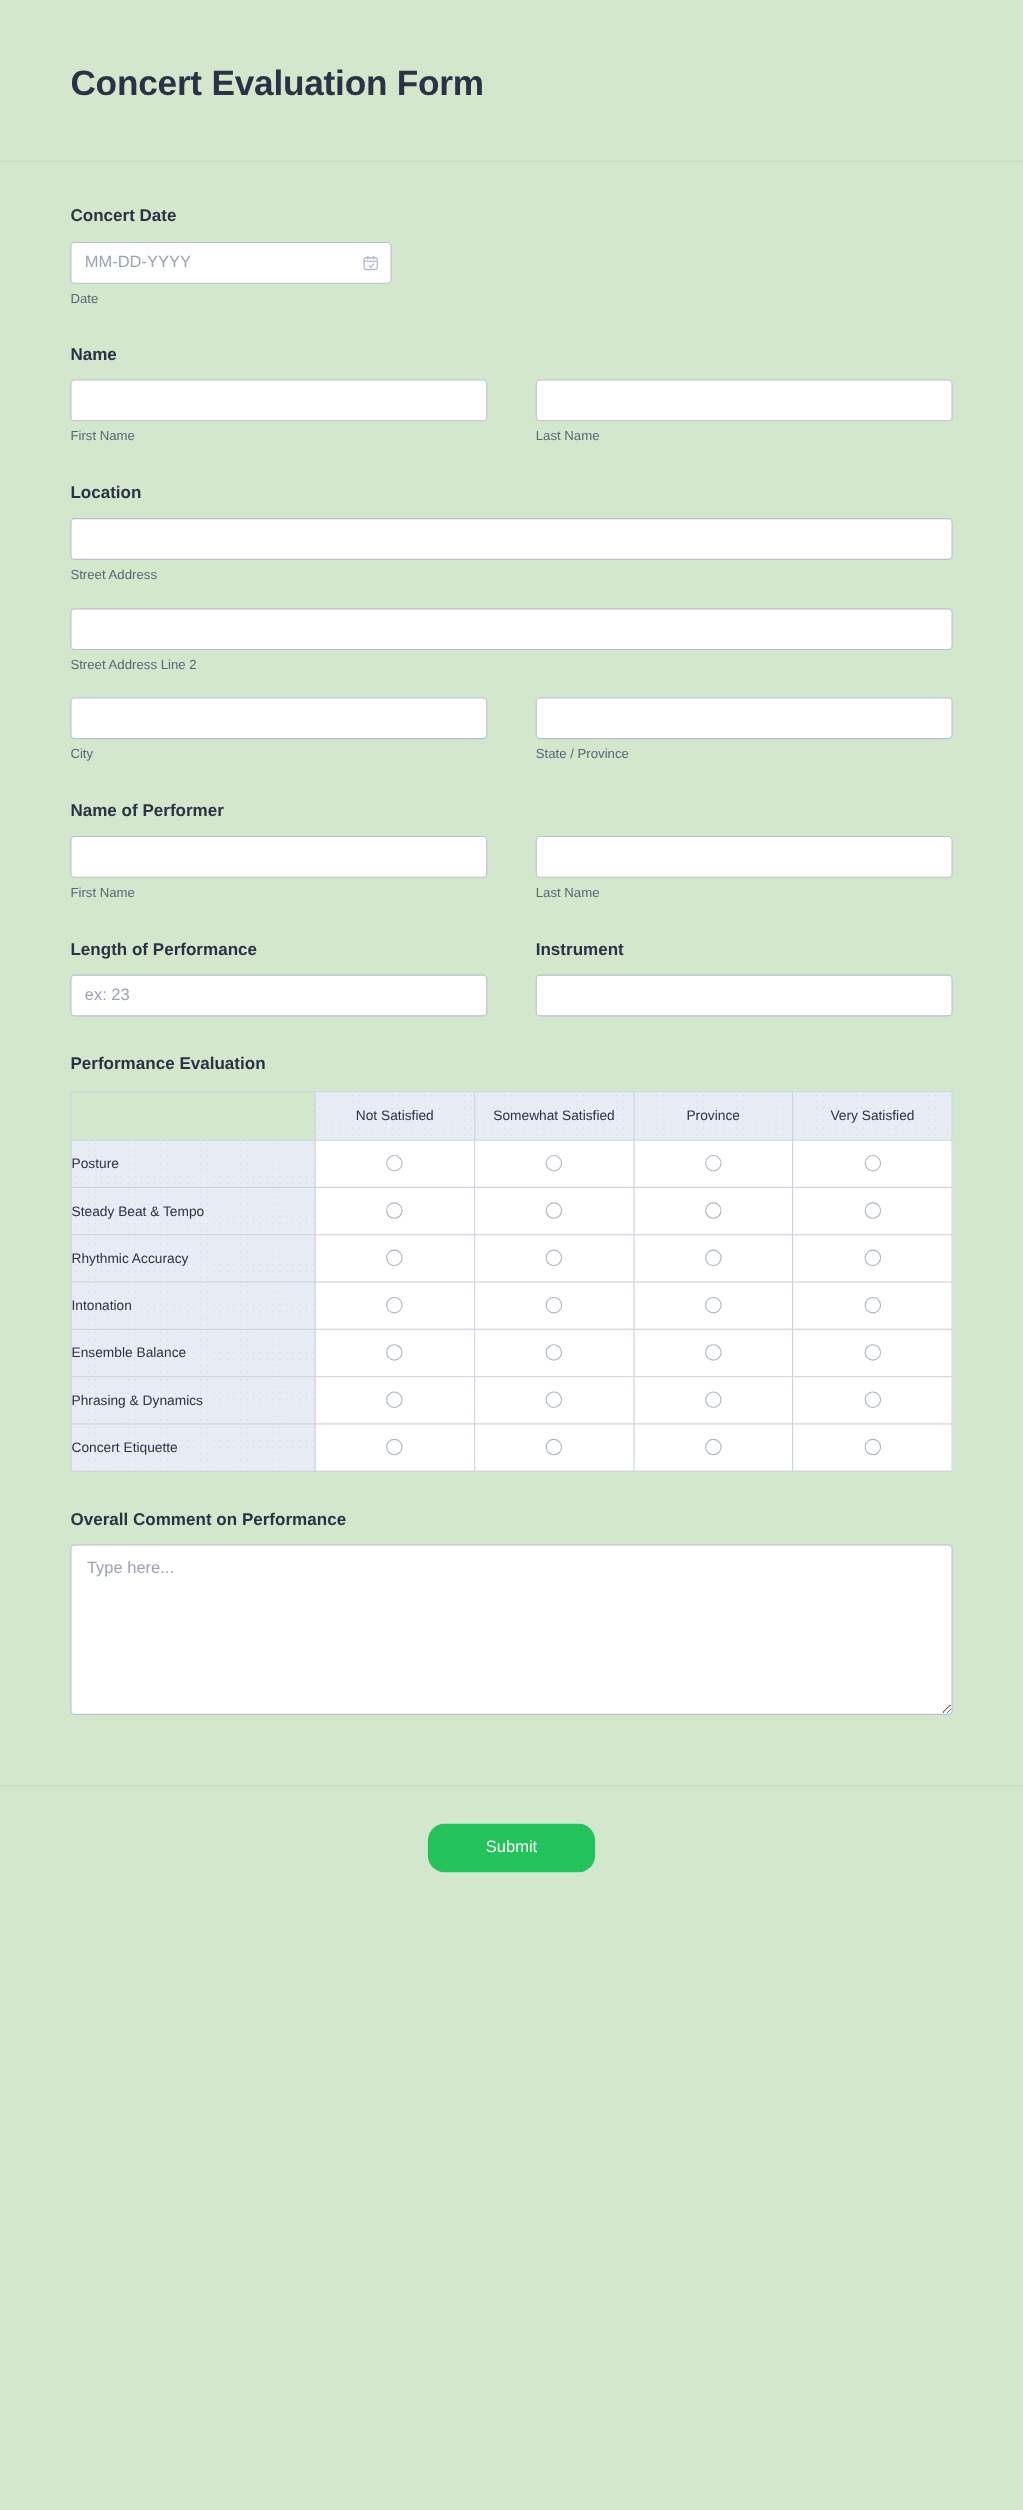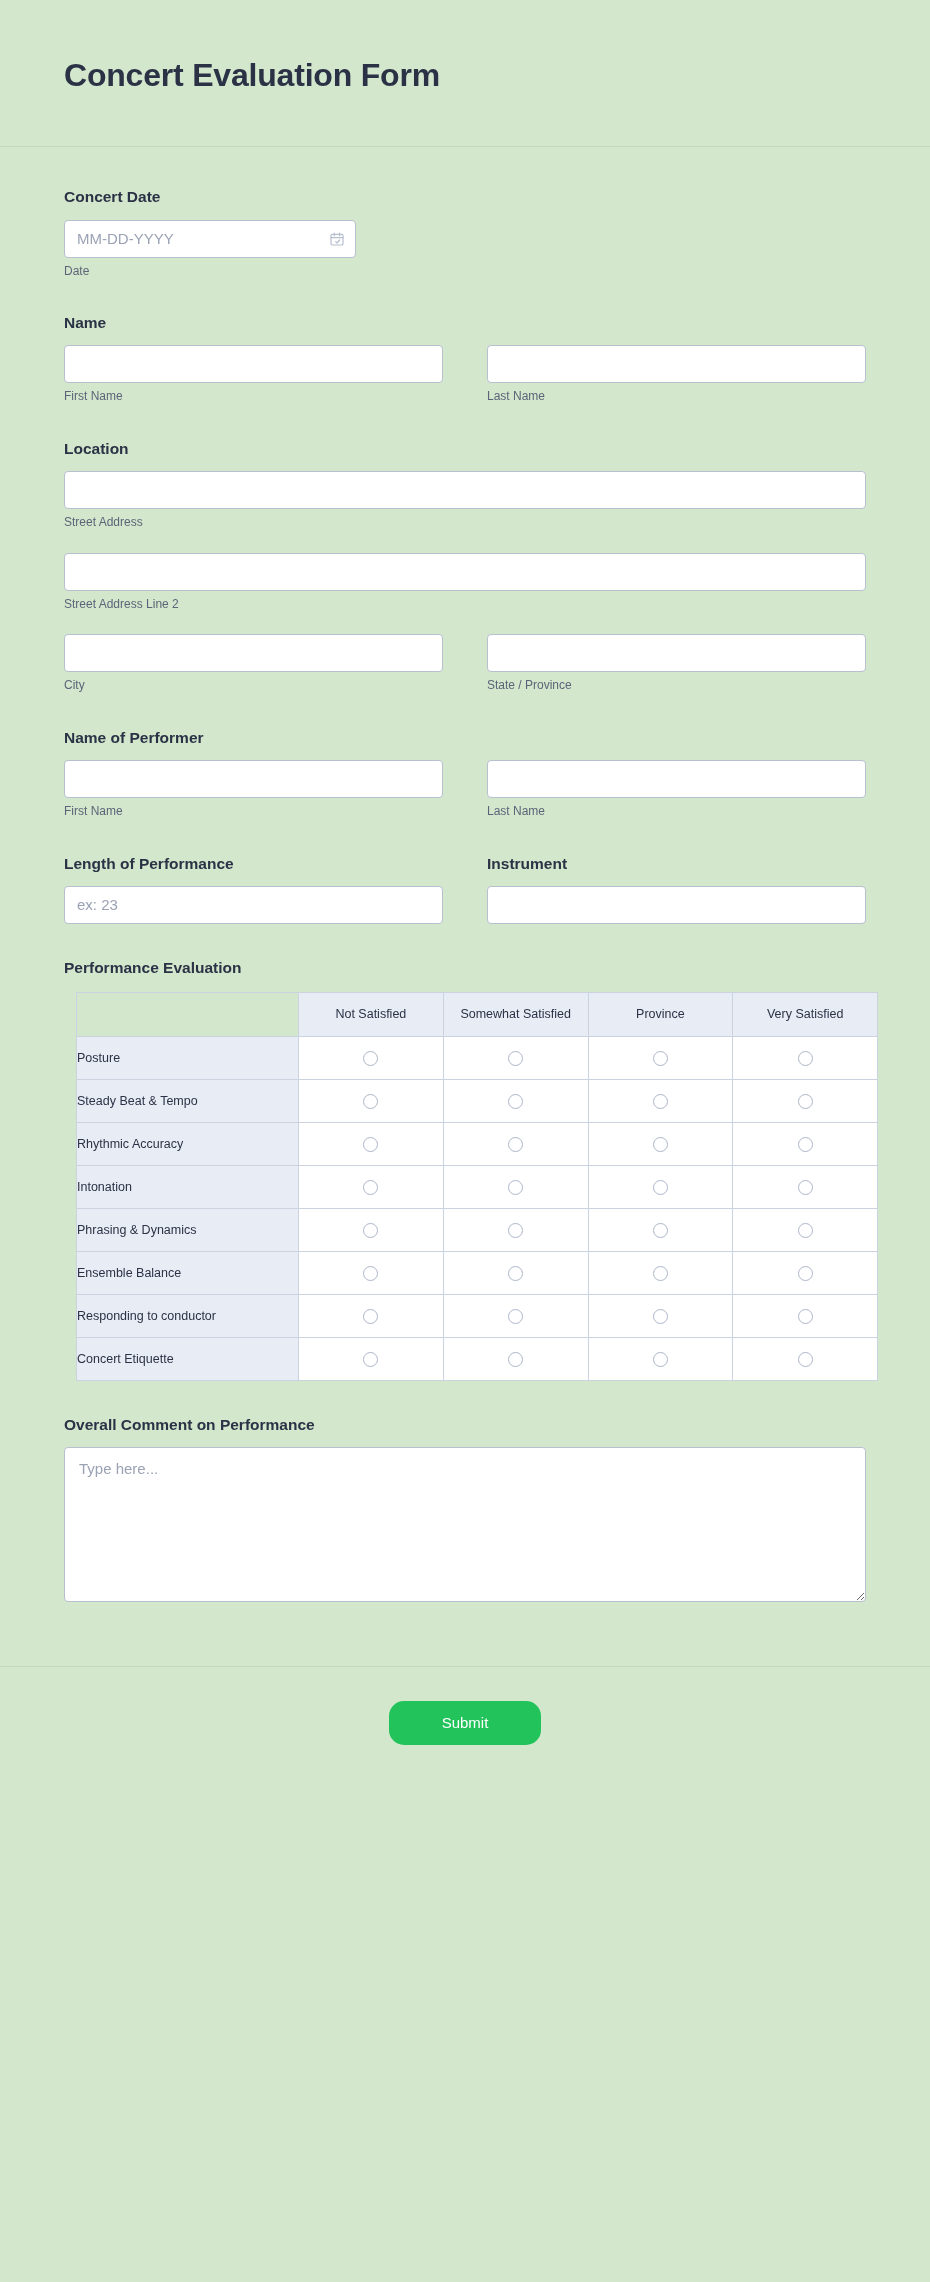--- a/index.html
+++ b/index.html
@@ -98,21 +98,20 @@
   .addr-gap { margin-top: 22px; }
 
   
   .matrix-wrap {
     margin-top: 14px;
   }
   table.matrix {
     border-collapse: collapse;
     width: 100%;
     table-layout: fixed;
-    margin-left: 12px;
   }
   table.matrix th,
   table.matrix td {
     border: 1px solid #ccd3e0;
     padding: 0;
   }
   .dotted {
     background-color: #e8ecf5;
     background-image: radial-gradient(#cbd3e2 0.7px, transparent 0.7px);
     background-size: 6px 6px;
@@ -322,35 +321,28 @@
                 <td class="cell"><span class="radio"></span></td>
               </tr>
               <tr>
                 <td class="rowlabel dotted">Intonation</td>
                 <td class="cell"><span class="radio"></span></td>
                 <td class="cell"><span class="radio"></span></td>
                 <td class="cell"><span class="radio"></span></td>
                 <td class="cell"><span class="radio"></span></td>
               </tr>
               <tr>
+                <td class="rowlabel dotted">Ensemble Balance</td>
+                <td class="cell"><span class="radio"></span></td>
+                <td class="cell"><span class="radio"></span></td>
+                <td class="cell"><span class="radio"></span></td>
+                <td class="cell"><span class="radio"></span></td>
+              </tr>
+              <tr>
                 <td class="rowlabel dotted">Phrasing &amp; Dynamics</td>
-                <td class="cell"><span class="radio"></span></td>
-                <td class="cell"><span class="radio"></span></td>
-                <td class="cell"><span class="radio"></span></td>
-                <td class="cell"><span class="radio"></span></td>
-              </tr>
-              <tr>
-                <td class="rowlabel dotted">Ensemble Balance</td>
-                <td class="cell"><span class="radio"></span></td>
-                <td class="cell"><span class="radio"></span></td>
-                <td class="cell"><span class="radio"></span></td>
-                <td class="cell"><span class="radio"></span></td>
-              </tr>
-              <tr>
-                <td class="rowlabel dotted">Responding to conductor</td>
                 <td class="cell"><span class="radio"></span></td>
                 <td class="cell"><span class="radio"></span></td>
                 <td class="cell"><span class="radio"></span></td>
                 <td class="cell"><span class="radio"></span></td>
               </tr>
               <tr>
                 <td class="rowlabel dotted">Concert Etiquette</td>
                 <td class="cell"><span class="radio"></span></td>
                 <td class="cell"><span class="radio"></span></td>
                 <td class="cell"><span class="radio"></span></td>

